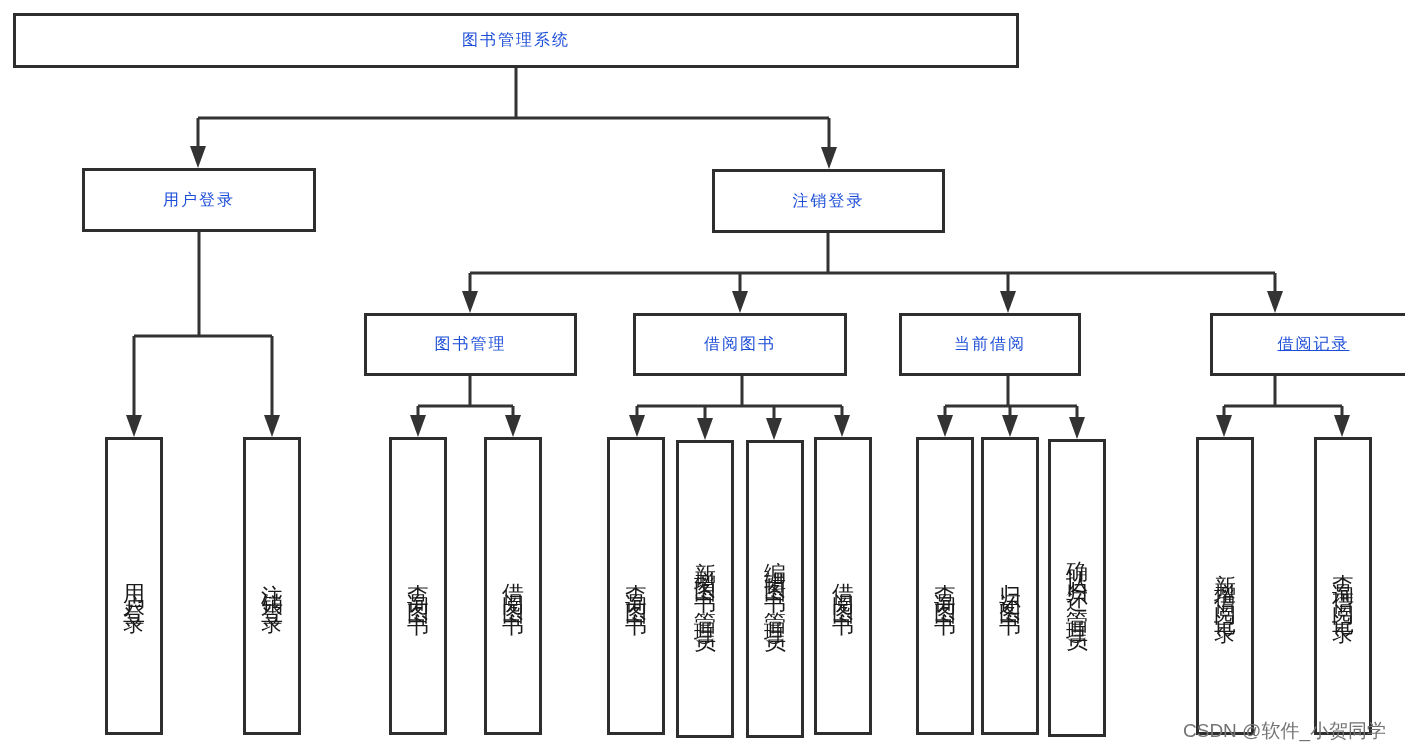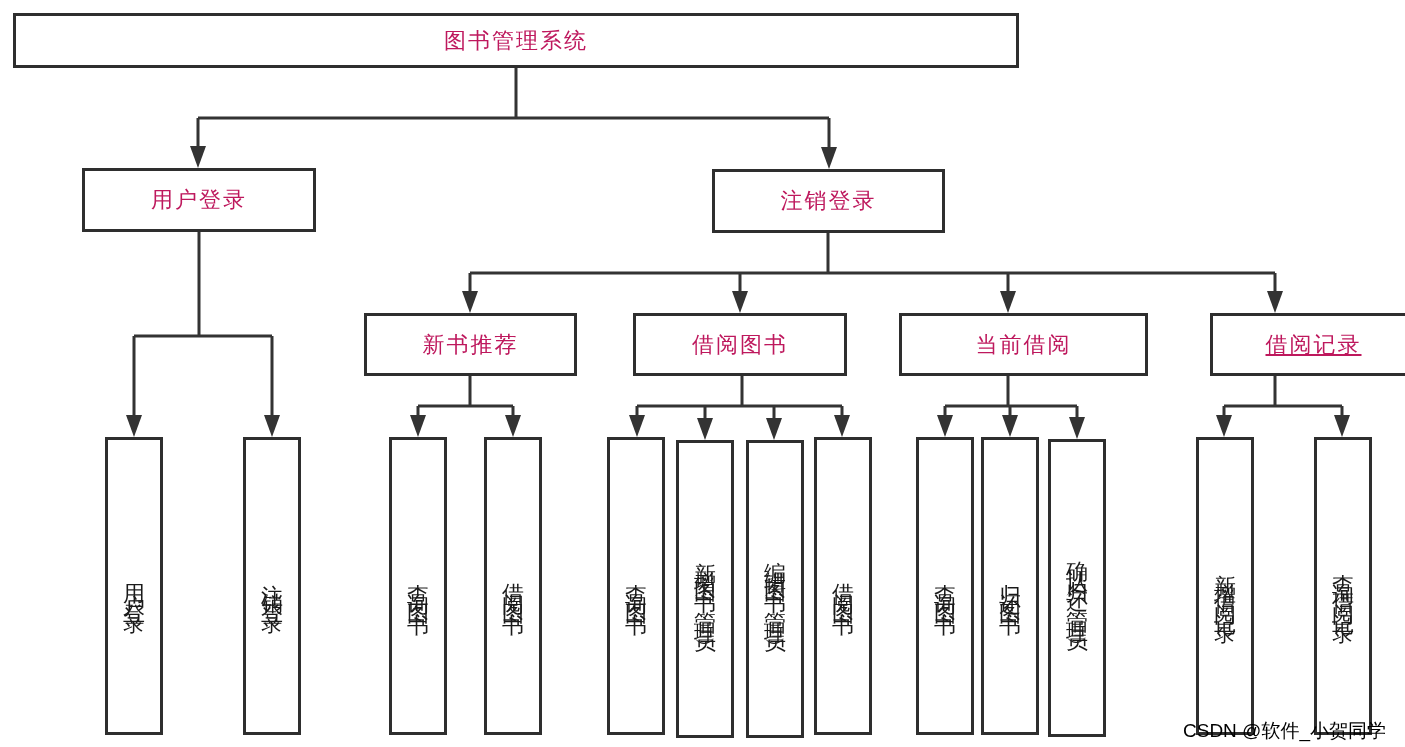--- a/index.html
+++ b/index.html
@@ -31,23 +31,23 @@
     stroke: none;
   }
   .hbox {
     position: absolute;
     box-sizing: border-box;
     border: 3px solid #2e2e2e;
     background: #ffffff;
     display: flex;
     align-items: center;
     justify-content: center;
-    font-size: 22px;
+    font-size: 16px;
     letter-spacing: 2px;
-    color: #be185d;
+    color: #1d4ed8;
     z-index: 2;
   }
   .vbox {
     position: absolute;
     box-sizing: border-box;
     width: 58px;
     height: 298px;
     border: 3px solid #2e2e2e;
     background: #ffffff;
     display: flex;
@@ -61,21 +61,21 @@
     white-space: nowrap;
     font-size: 22px;
     letter-spacing: 10px;
     color: #1a1a1a;
   }
   .watermark {
     position: absolute;
     left: 1183px;
     top: 718px;
     font-size: 19px;
-    color: #000000;
+    color: #737373;
     white-space: nowrap;
     z-index: 3;
   }
 </style>
 </head>
 <body>
 
 <div class="stage">
 
   <svg class="connectors" viewBox="0 0 1405 747" xmlns="http://www.w3.org/2000/svg">
@@ -135,23 +135,23 @@
       <polygon points="1216,415 1232,415 1224,437"></polygon>
       <polygon points="1334,415 1350,415 1342,437"></polygon>
     </g>
   </svg>
 
   <div class="hbox" style="left:13px; top:13px; width:1006px; height:55px;">图书管理系统</div>
 
   <div class="hbox" style="left:82px; top:168px; width:234px; height:64px;">用户登录</div>
   <div class="hbox" style="left:712px; top:169px; width:233px; height:64px;">注销登录</div>
 
-  <div class="hbox" style="left:364px; top:313px; width:213px; height:63px;">新书推荐</div>
+  <div class="hbox" style="left:364px; top:313px; width:213px; height:63px;">图书管理</div>
   <div class="hbox" style="left:633px; top:313px; width:214px; height:63px;">借阅图书</div>
-  <div class="hbox" style="left:899px; top:313px; width:249px; height:63px;">当前借阅</div>
+  <div class="hbox" style="left:899px; top:313px; width:182px; height:63px;">当前借阅</div>
   <div class="hbox" style="left:1210px; top:313px; width:207px; height:63px;text-decoration:underline;">借阅记录</div>
 
   <div class="vbox" style="left:105px; top:437px;">
     <span class="vtext">用户登录</span>
   </div>
   <div class="vbox" style="left:243px; top:437px;">
     <span class="vtext">注销登录</span>
   </div>
 
   <div class="vbox" style="left:389px; top:437px;">

